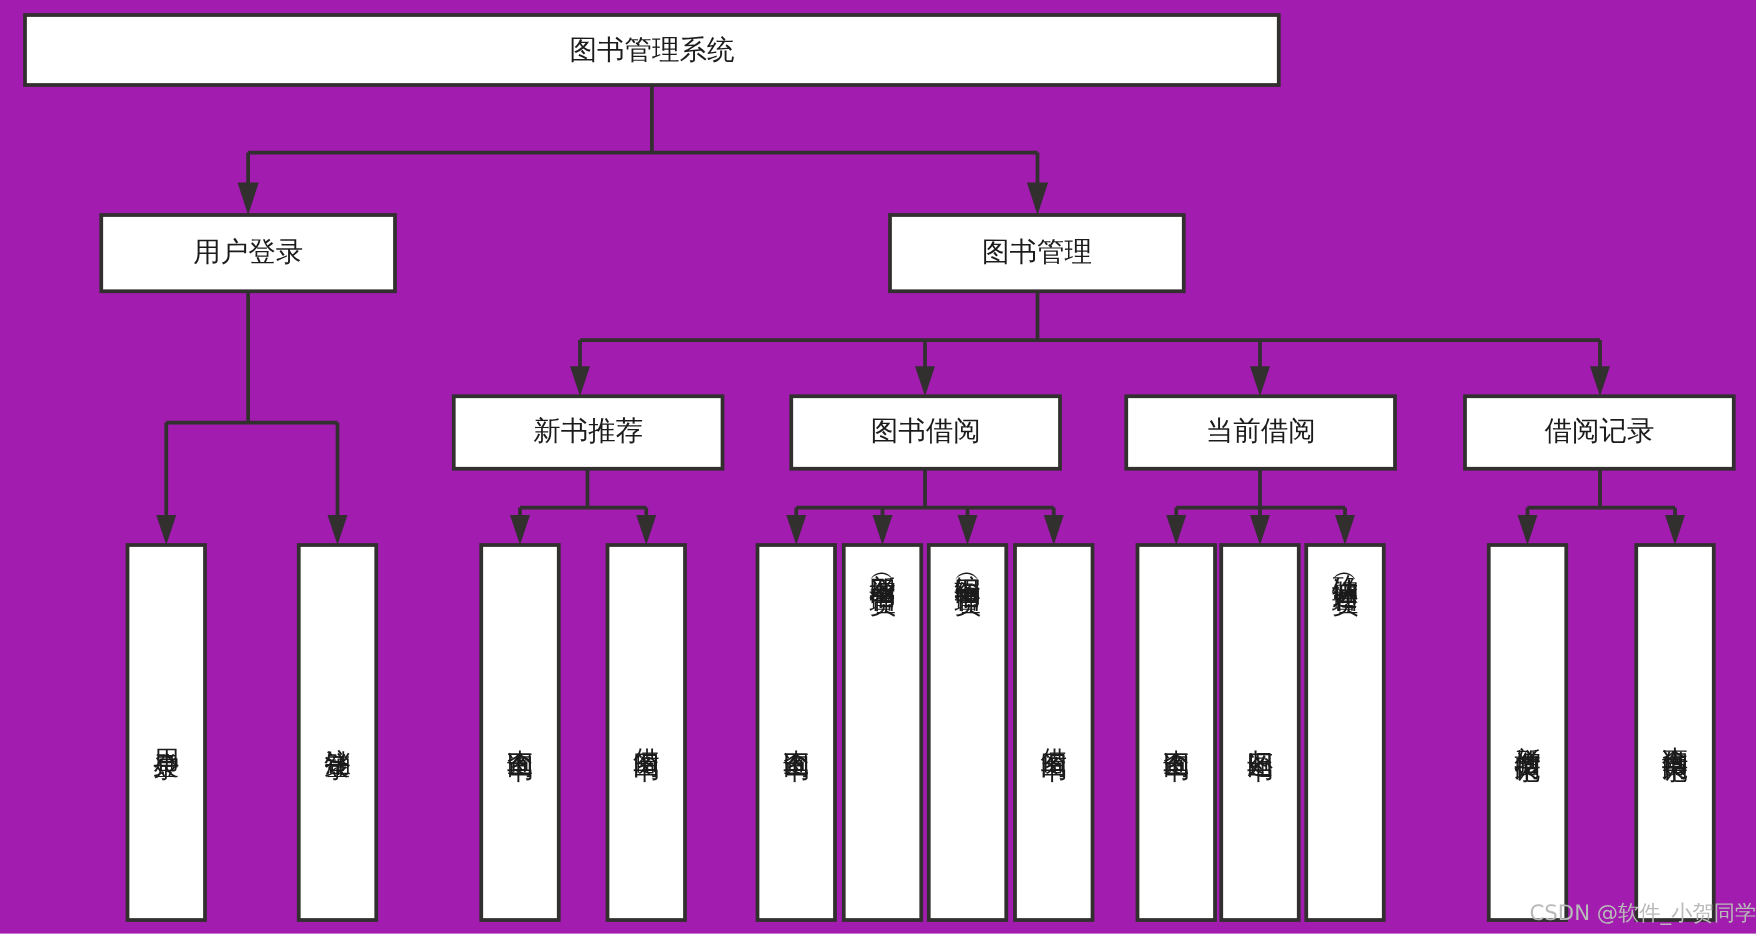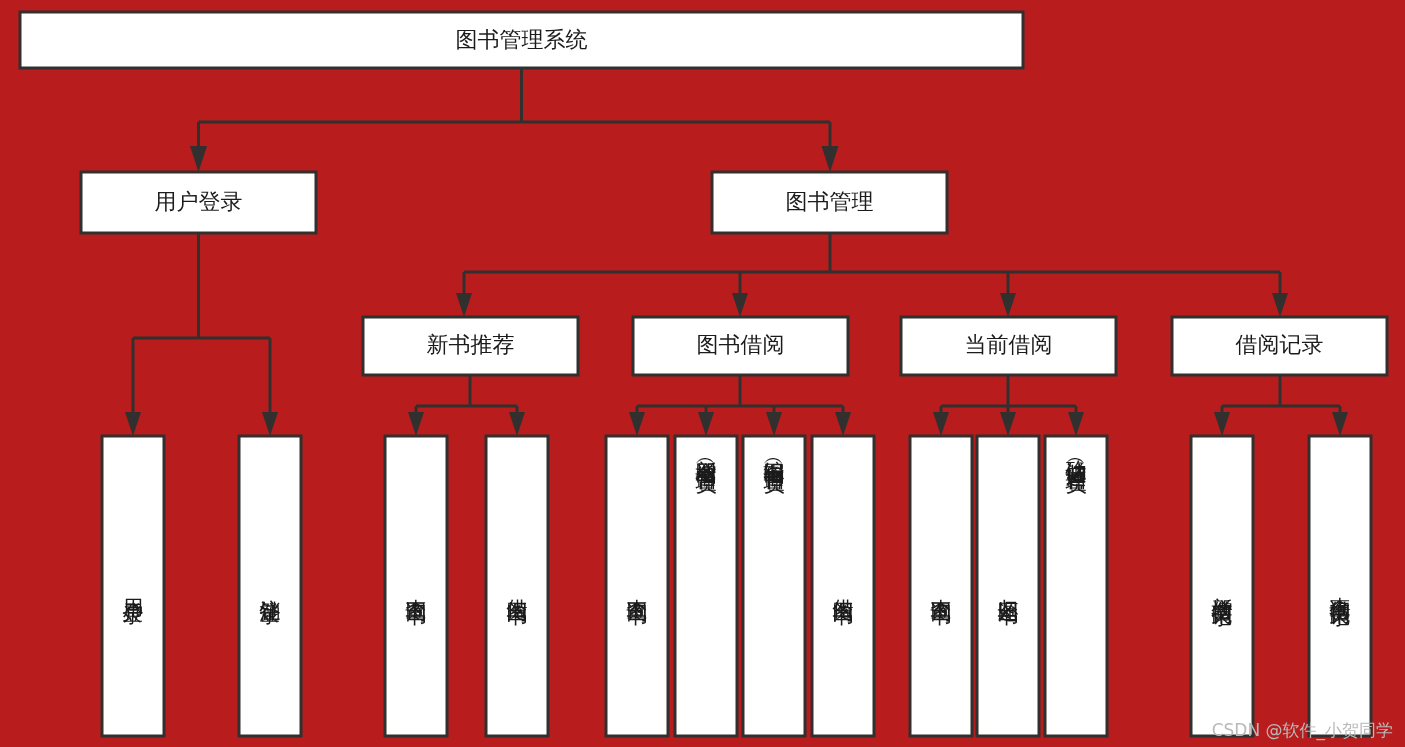--- a/index.html
+++ b/index.html
@@ -8,21 +8,21 @@
     padding: 0;
     background: #ffffff;
   }
   body {
     font-family: "DejaVu Sans", "Liberation Sans", sans-serif;
   }
   #diagram-root {
     position: relative;
     width: 1405px;
     height: 747px;
-    background: #b91c1c;
+    background: #a21caf;
     overflow: hidden;
   }
   svg#tree-svg {
     position: absolute;
     left: 0;
     top: 0;
     width: 1405px;
     height: 747px;
     display: block;
   }
@@ -52,21 +52,21 @@
     font-family: "DejaVu Sans", "Liberation Sans", sans-serif;
     font-size: 21px;
     fill: #1b1b1b;
     writing-mode: vertical-rl;
     text-orientation: upright;
     letter-spacing: 2px;
     text-anchor: middle;
   }
   .watermark-text {
     position: absolute;
-    right: 12px;
+    right: 0;
     bottom: 5px;
     font-family: "DejaVu Sans", "Liberation Sans", sans-serif;
     font-size: 17px;
     color: #b9b9b9;
     white-space: nowrap;
     user-select: none;
   }
 </style>
 </head>
 <body>

